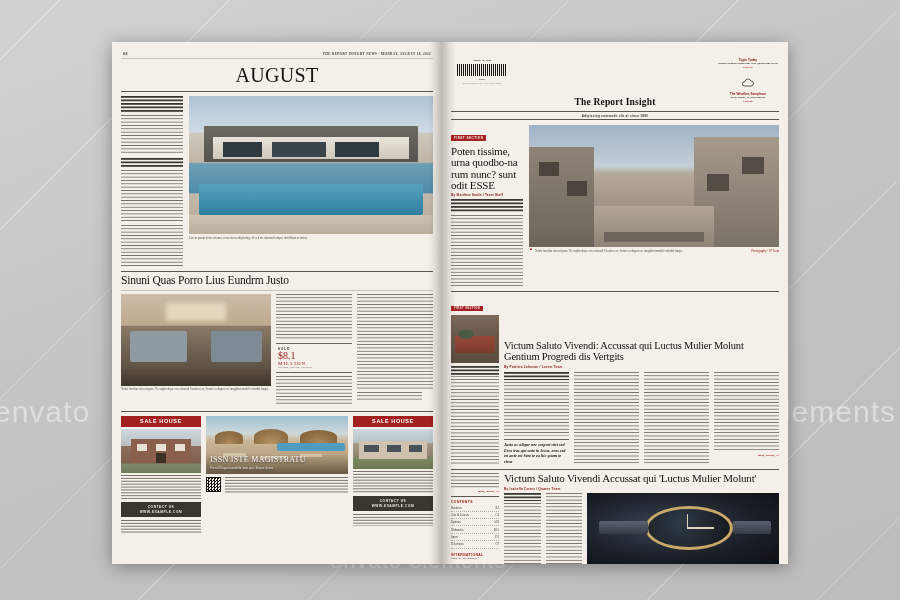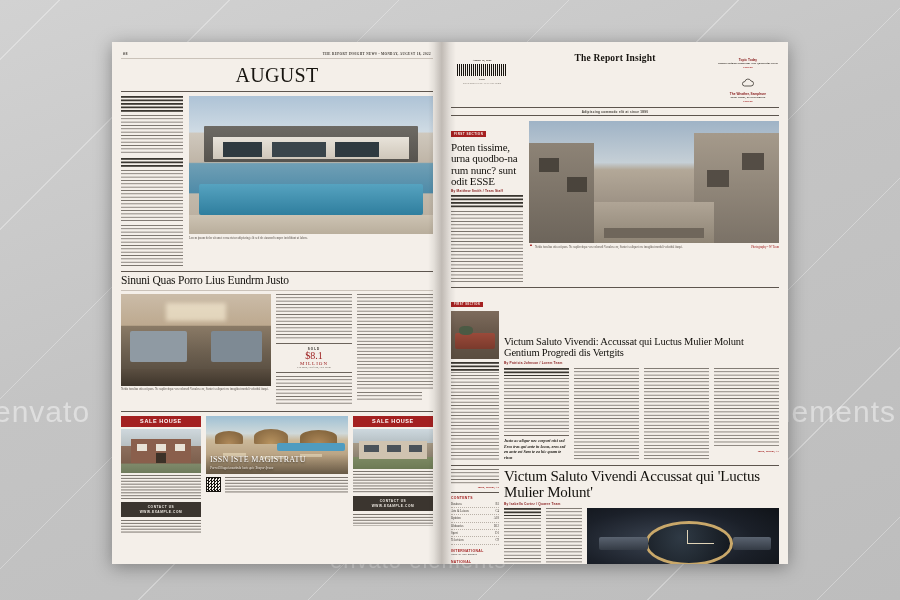--- a/index.html
+++ b/index.html
@@ -98,21 +98,21 @@
     letter-spacing:0.5px; padding:1px 3px; text-transform:uppercase;
   }
   .byline { font-size:3.2px; color:#8a2020; font-weight:700; padding:2px 0;
     font-family:"Liberation Sans", sans-serif; letter-spacing:.2px;}
 
   .badge-red {
     background:#a32020; color:#fff; text-align:center;
     font-family:"Liberation Sans", sans-serif; font-weight:700;
     font-size:5.5px; letter-spacing:0.6px; padding:2.5px 0;
   }
-  .price-box { text-align:center; padding:3px 2px; }
+  .price-box { padding:3px 2px; }
   .price-sold { font-size:3px; font-weight:700; letter-spacing:1px; color:#2a2620;
      font-family:"Liberation Sans", sans-serif;}
   .price-num { font-size:10px; color:#9d2020; font-family:"Liberation Serif",serif; line-height:1;}
   .price-mil { font-size:5px; color:#9d2020; letter-spacing:1px; }
   .price-sub { font-size:2.6px; color:#6b635b; }
 
   .btn-contact {
     background:#3b352f; color:#f0ebe4; text-align:center;
     font-family:"Liberation Sans", sans-serif; font-size:3.2px; font-weight:700;
     letter-spacing:0.6px; padding:3px 2px; line-height:1.5;
@@ -315,21 +315,21 @@
   <div class="page right">
 
     <div style="display:flex; align-items:flex-start; gap:6px; padding-top:4px;">
       <div style="width:62px; text-align:center; padding-top:6px;">
         <div style="font-size:2.8px; color:#3a352f; font-weight:700;">August 18, 2022</div>
         <div class="barcode" style="height:12px; margin:2px 6px 0 6px;"></div>
         <div style="font-size:2.6px; color:#3a352f; font-weight:700; margin-top:2px;">$2.00</div>
         <div style="font-size:2.2px; color:#6b635b; margin-top:1px;">ISSN 0362-4331 VOL. CLXXI NO. 59.412</div>
       </div>
 
-      <div style="flex:1;">
+      <div style="flex:1;margin-top:44px;">
         <div class="masthead-name">The Report Insight</div>
       </div>
 
       <div style="width:62px; padding-top:5px;">
         <div class="weather-ttl">Topic Today</div>
         <div class="weather-txt">Mundit aliquam Dilum sunt Sold Quodoisque Dis ut</div>
         <div class="weather-pg">Page B2</div>
         <div style="text-align:center; margin:4px 0 1px;">
           <svg width="14" height="9" viewBox="0 0 28 18">
             <path d="M7 16h13a5 5 0 0 0 0-10 6.5 6.5 0 0 0-12.3 1.2A4.4 4.4 0 0 0 7 16z" fill="none" stroke="#3a352f" stroke-width="1.6"></path>
@@ -454,21 +454,21 @@
           <div style="font-size:2.8px; color:#3a352f; line-height:1.5;">Dolor ad 1883 modoris</div>
         </div>
         <div style="margin-top:3px;">
           <div class="idx-h">NATIONAL</div>
 
         </div>
 
       </div>
 
       <div style="flex:1;">
-        <div class="headline" style="font-size:15px;">Victum Saluto Vivendi Accussat qui 'Luctus Mulier Molunt'</div>
+        <div class="headline" style="font-size:11px;">Victum Saluto Vivendi Accussat qui 'Luctus Mulier Molunt'</div>
         <div class="byline">By Isabella Cortez / Quaere Team</div>
         <div style="display:flex; gap:5px;">
           <div style="width:78px;">
             <div class="cols">
               <div class="col">
                 <div class="lines bold" style="height:8px;"></div>
                 <div class="lines" style="height:74px; margin-top:2px;"></div>
               </div>
               <div class="col">
                 <div class="lines" style="height:84px;"></div>

